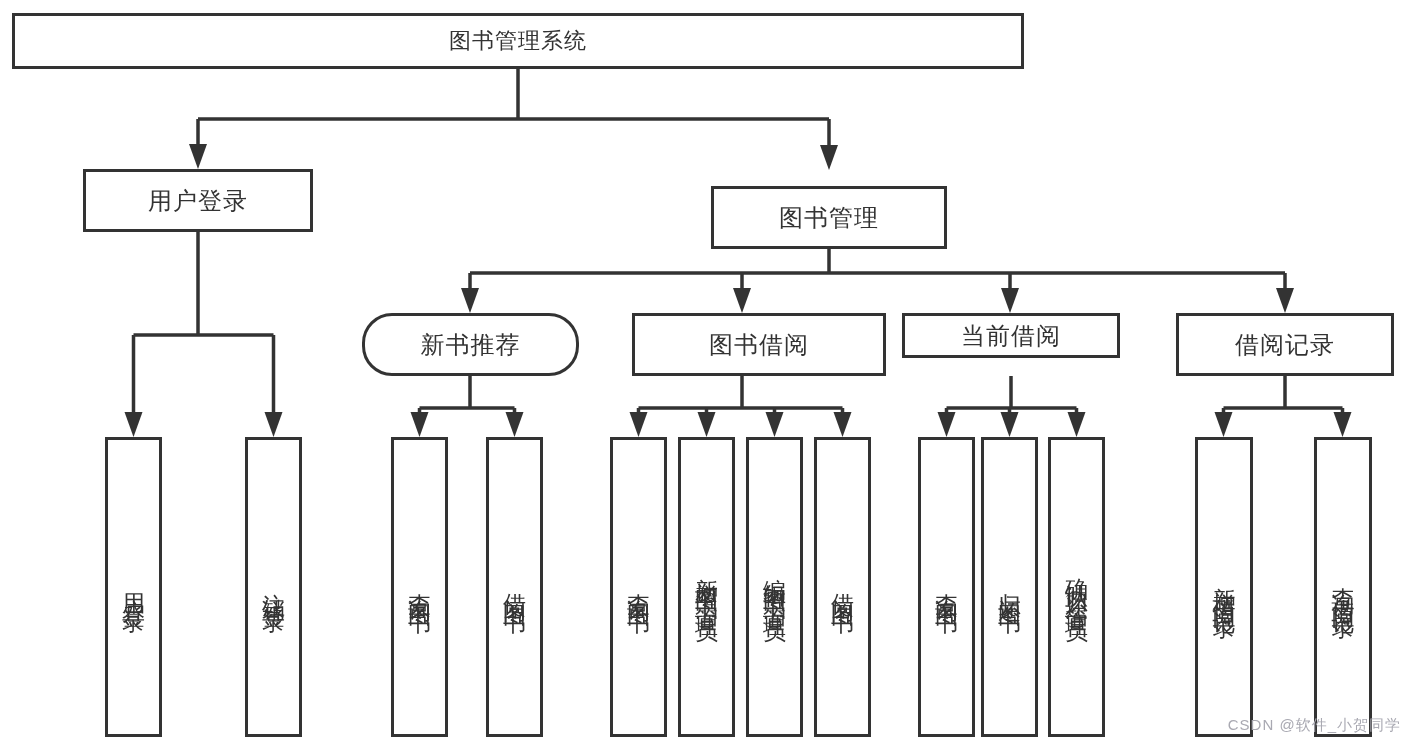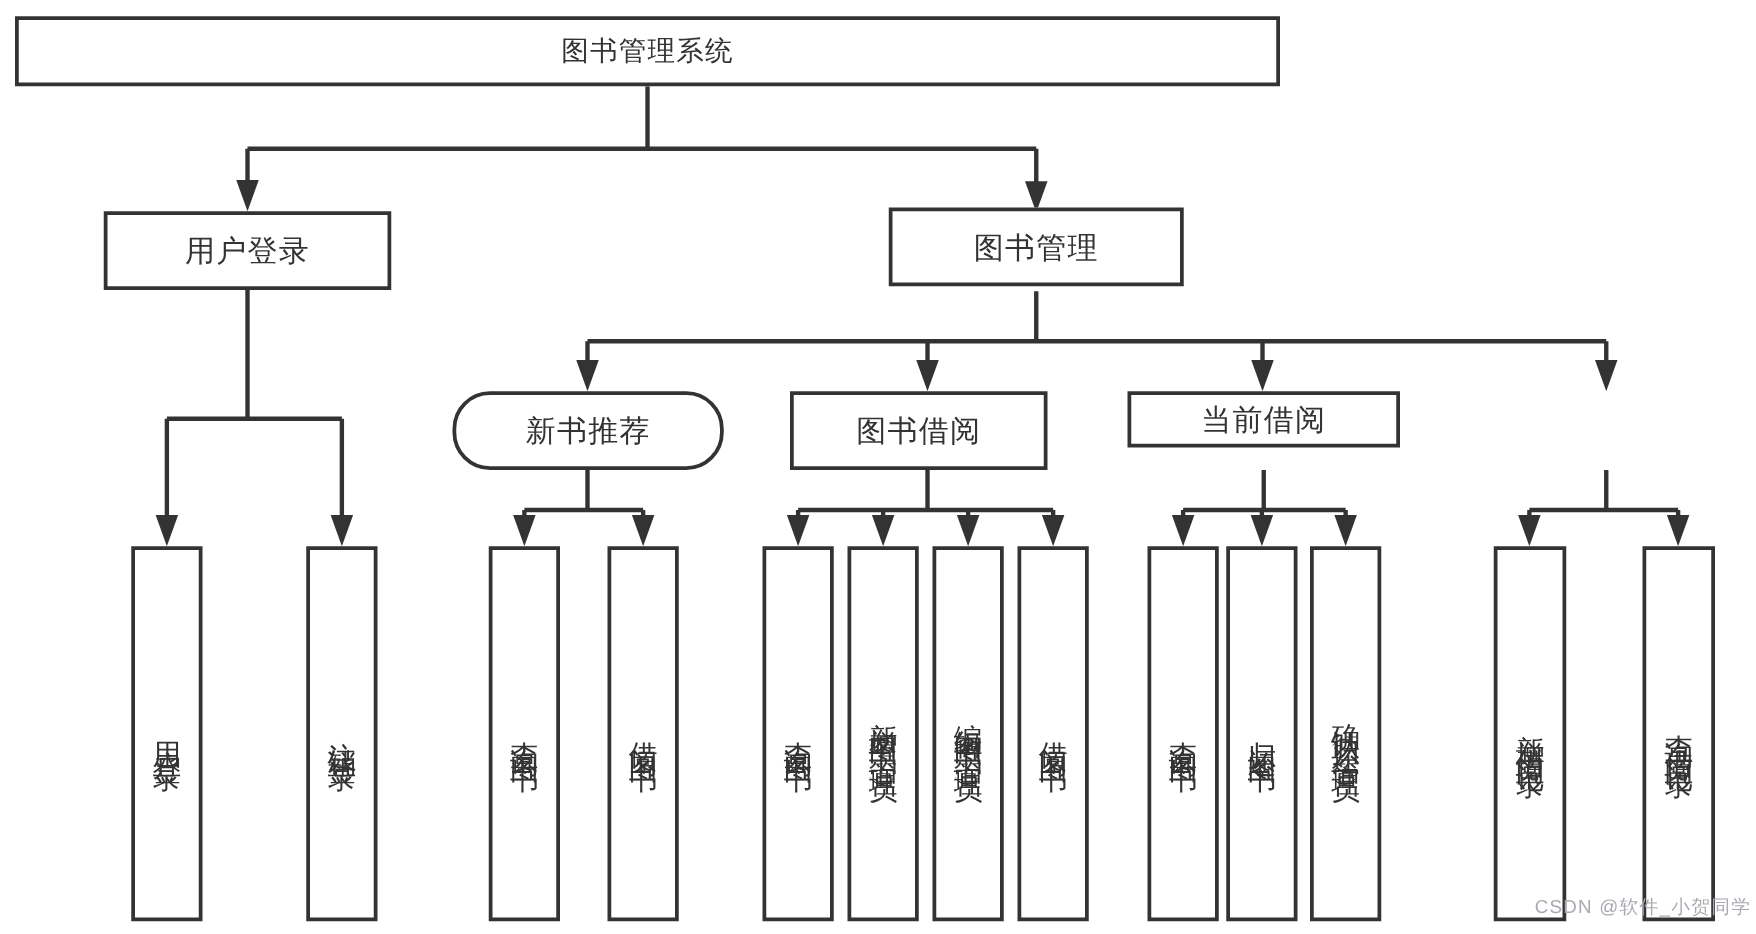--- a/index.html
+++ b/index.html
@@ -99,32 +99,35 @@
     </g>
   </svg>
 
   <div class="box root" style="left:12px;top:13px;width:1012px;height:56px;">
     <span>图书管理系统</span>
   </div>
 
   <div class="box lvl" style="left:83px;top:169px;width:230px;height:63px;">
     <span>用户登录</span>
   </div>
-  <div class="box lvl" style="left:711px;top:166px;width:236px;height:63px;">
+  <div class="box lvl" style="left:711px;top:186px;width:236px;height:63px;">
     <span>图书管理</span>
   </div>
 
   <div class="box lvl" style="left:362px;top:313px;width:217px;height:63px;border-radius:30px;">
     <span>新书推荐</span>
   </div>
-  <div class="box lvl" style="left:632px;top:313px;width:206px;height:63px;">
+  <div class="box lvl" style="left:632px;top:313px;width:254px;height:63px;">
     <span>图书借阅</span>
   </div>
   <div class="box lvl" style="left:902px;top:313px;width:218px;height:45px;">
     <span>当前借阅</span>
+  </div>
+  <div class="box lvl" style="left:1176px;top:313px;width:218px;height:63px;">
+    <span>借阅记录</span>
   </div>
 
   <div class="box leaf" style="left:105px;top:437px;width:57px;height:300px;">
     <span>用户登录</span>
   </div>
   <div class="box leaf" style="left:245px;top:437px;width:57px;height:300px;">
     <span>注销登录</span>
   </div>
 
   <div class="box leaf" style="left:391px;top:437px;width:57px;height:300px;">

